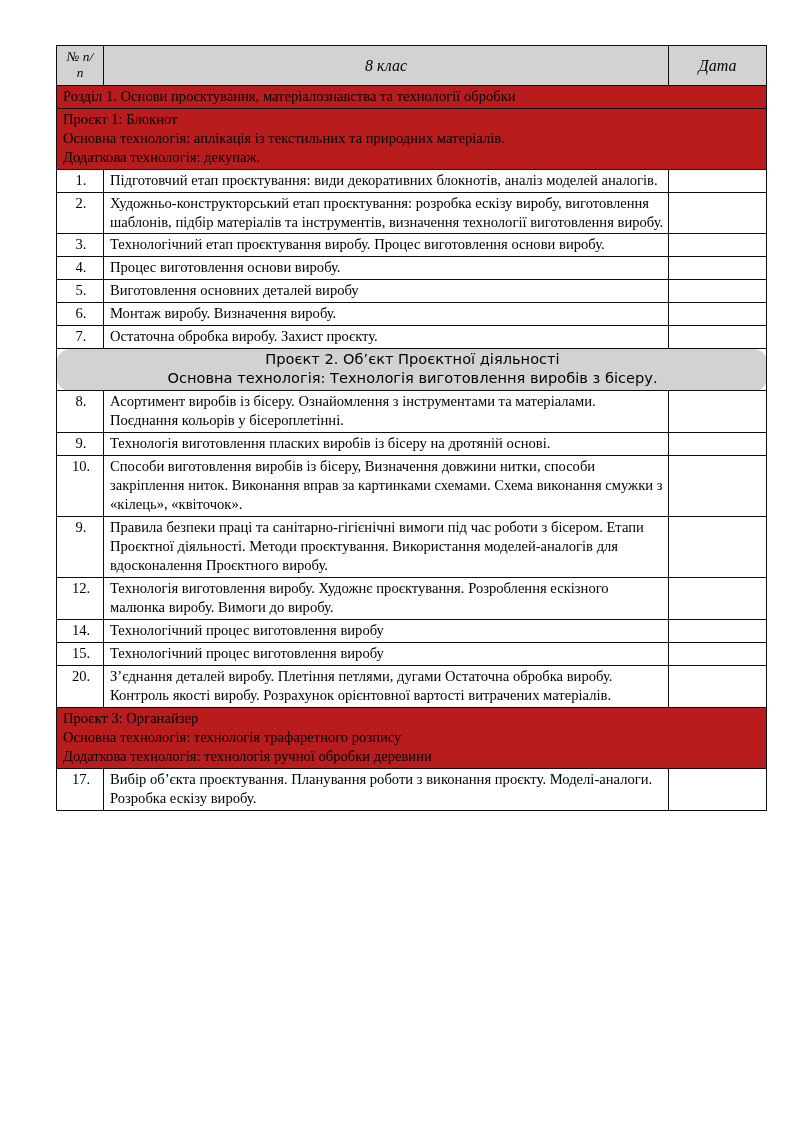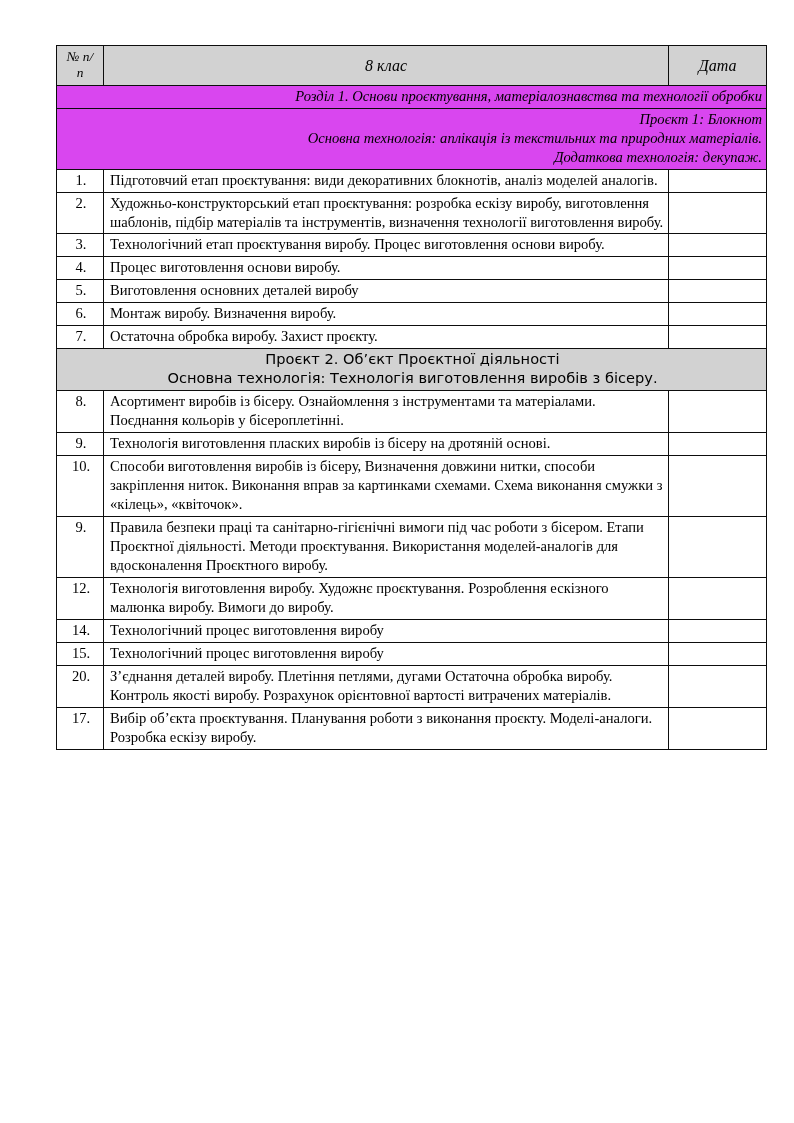--- a/index.html
+++ b/index.html
@@ -45,37 +45,37 @@
     vertical-align: middle;
     font-style: italic;
     font-size: 16px;
     padding: 3px 4px;
     line-height: 1.22;
   }
   tr.head td.h-num { font-size: 13.4px; }
 
   
   td.section {
-    background: #d946ef;
-    text-align: right;
-    font-style: italic;
+    background: #b91c1c;
+    text-align: left;
     padding: 2px 6px 3px 6px;
     line-height: 1.30;
   }
   td.section .line { display: block; }
 
   
   td.section-big {
     background: #d2d2d2;
     text-align: center;
     font-family: "DejaVu Sans", "Liberation Sans", sans-serif;
     font-style: normal;
     font-size: 18.5px;
     line-height: 1.32;
     padding: 3px 4px 4px 4px;
+    border-radius: 13px;
   }
   td.section-big .line { display: block; }
 
   
   td.num {
     text-align: center;
     vertical-align: top;
     padding-top: 1px;
     font-size: 14.6px;
   }
@@ -198,20 +198,27 @@
         <td class="num">15.</td>
         <td class="body">Технологічний процес виготовлення виробу</td>
         <td class="date"></td>
       </tr>
       <tr>
         <td class="num">20.</td>
         <td class="body">З’єднання деталей виробу. Плетіння петлями, дугами Остаточна обробка виробу. Контроль якості виробу. Розрахунок орієнтовної вартості витрачених матеріалів.</td>
         <td class="date"></td>
       </tr>
 
+      <tr>
+        <td class="section" colspan="3">
+          <span class="line">Проєкт 3: Органайзер</span>
+          <span class="line">Основна технологія: технологія трафаретного розпису</span>
+          <span class="line">Додаткова технологія: технологія ручної обробки деревини</span>
+        </td>
+      </tr>
 
       <tr>
         <td class="num">17.</td>
         <td class="body">Вибір об’єкта проєктування. Планування роботи з виконання проєкту. Моделі-аналоги. Розробка ескізу виробу.</td>
         <td class="date"></td>
       </tr>
 
     </tbody>
   </table>
 </div>

